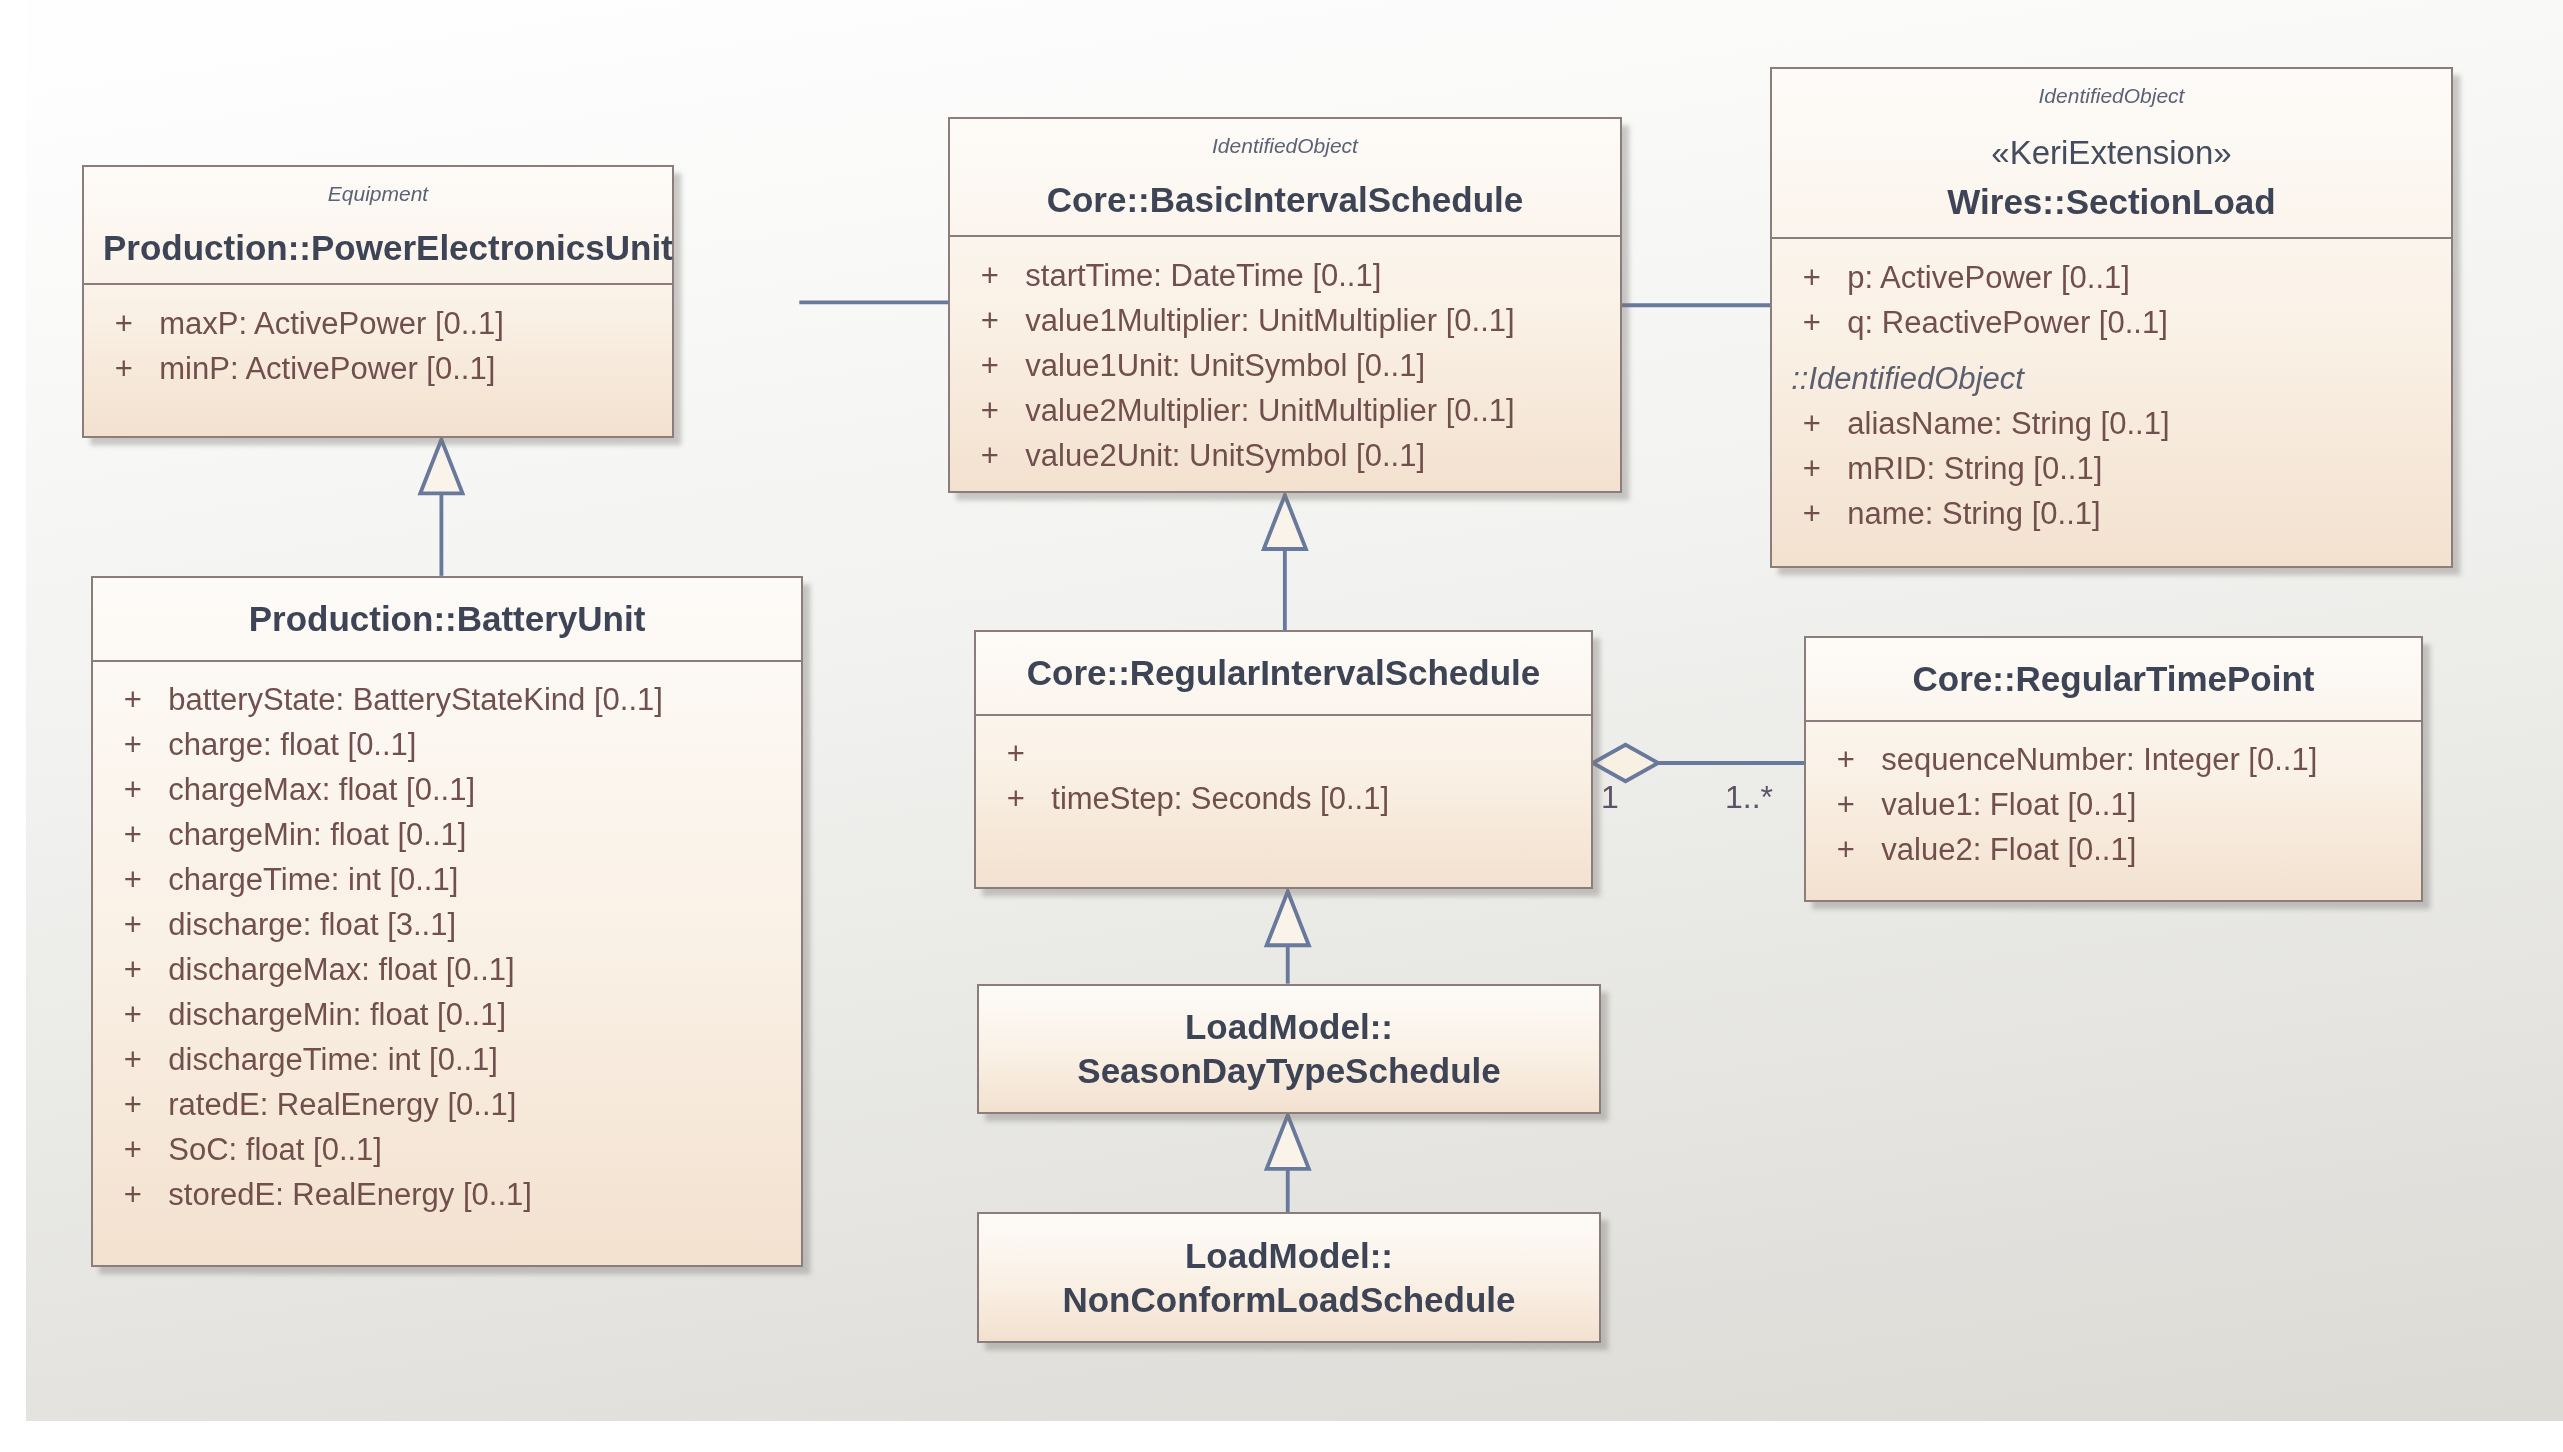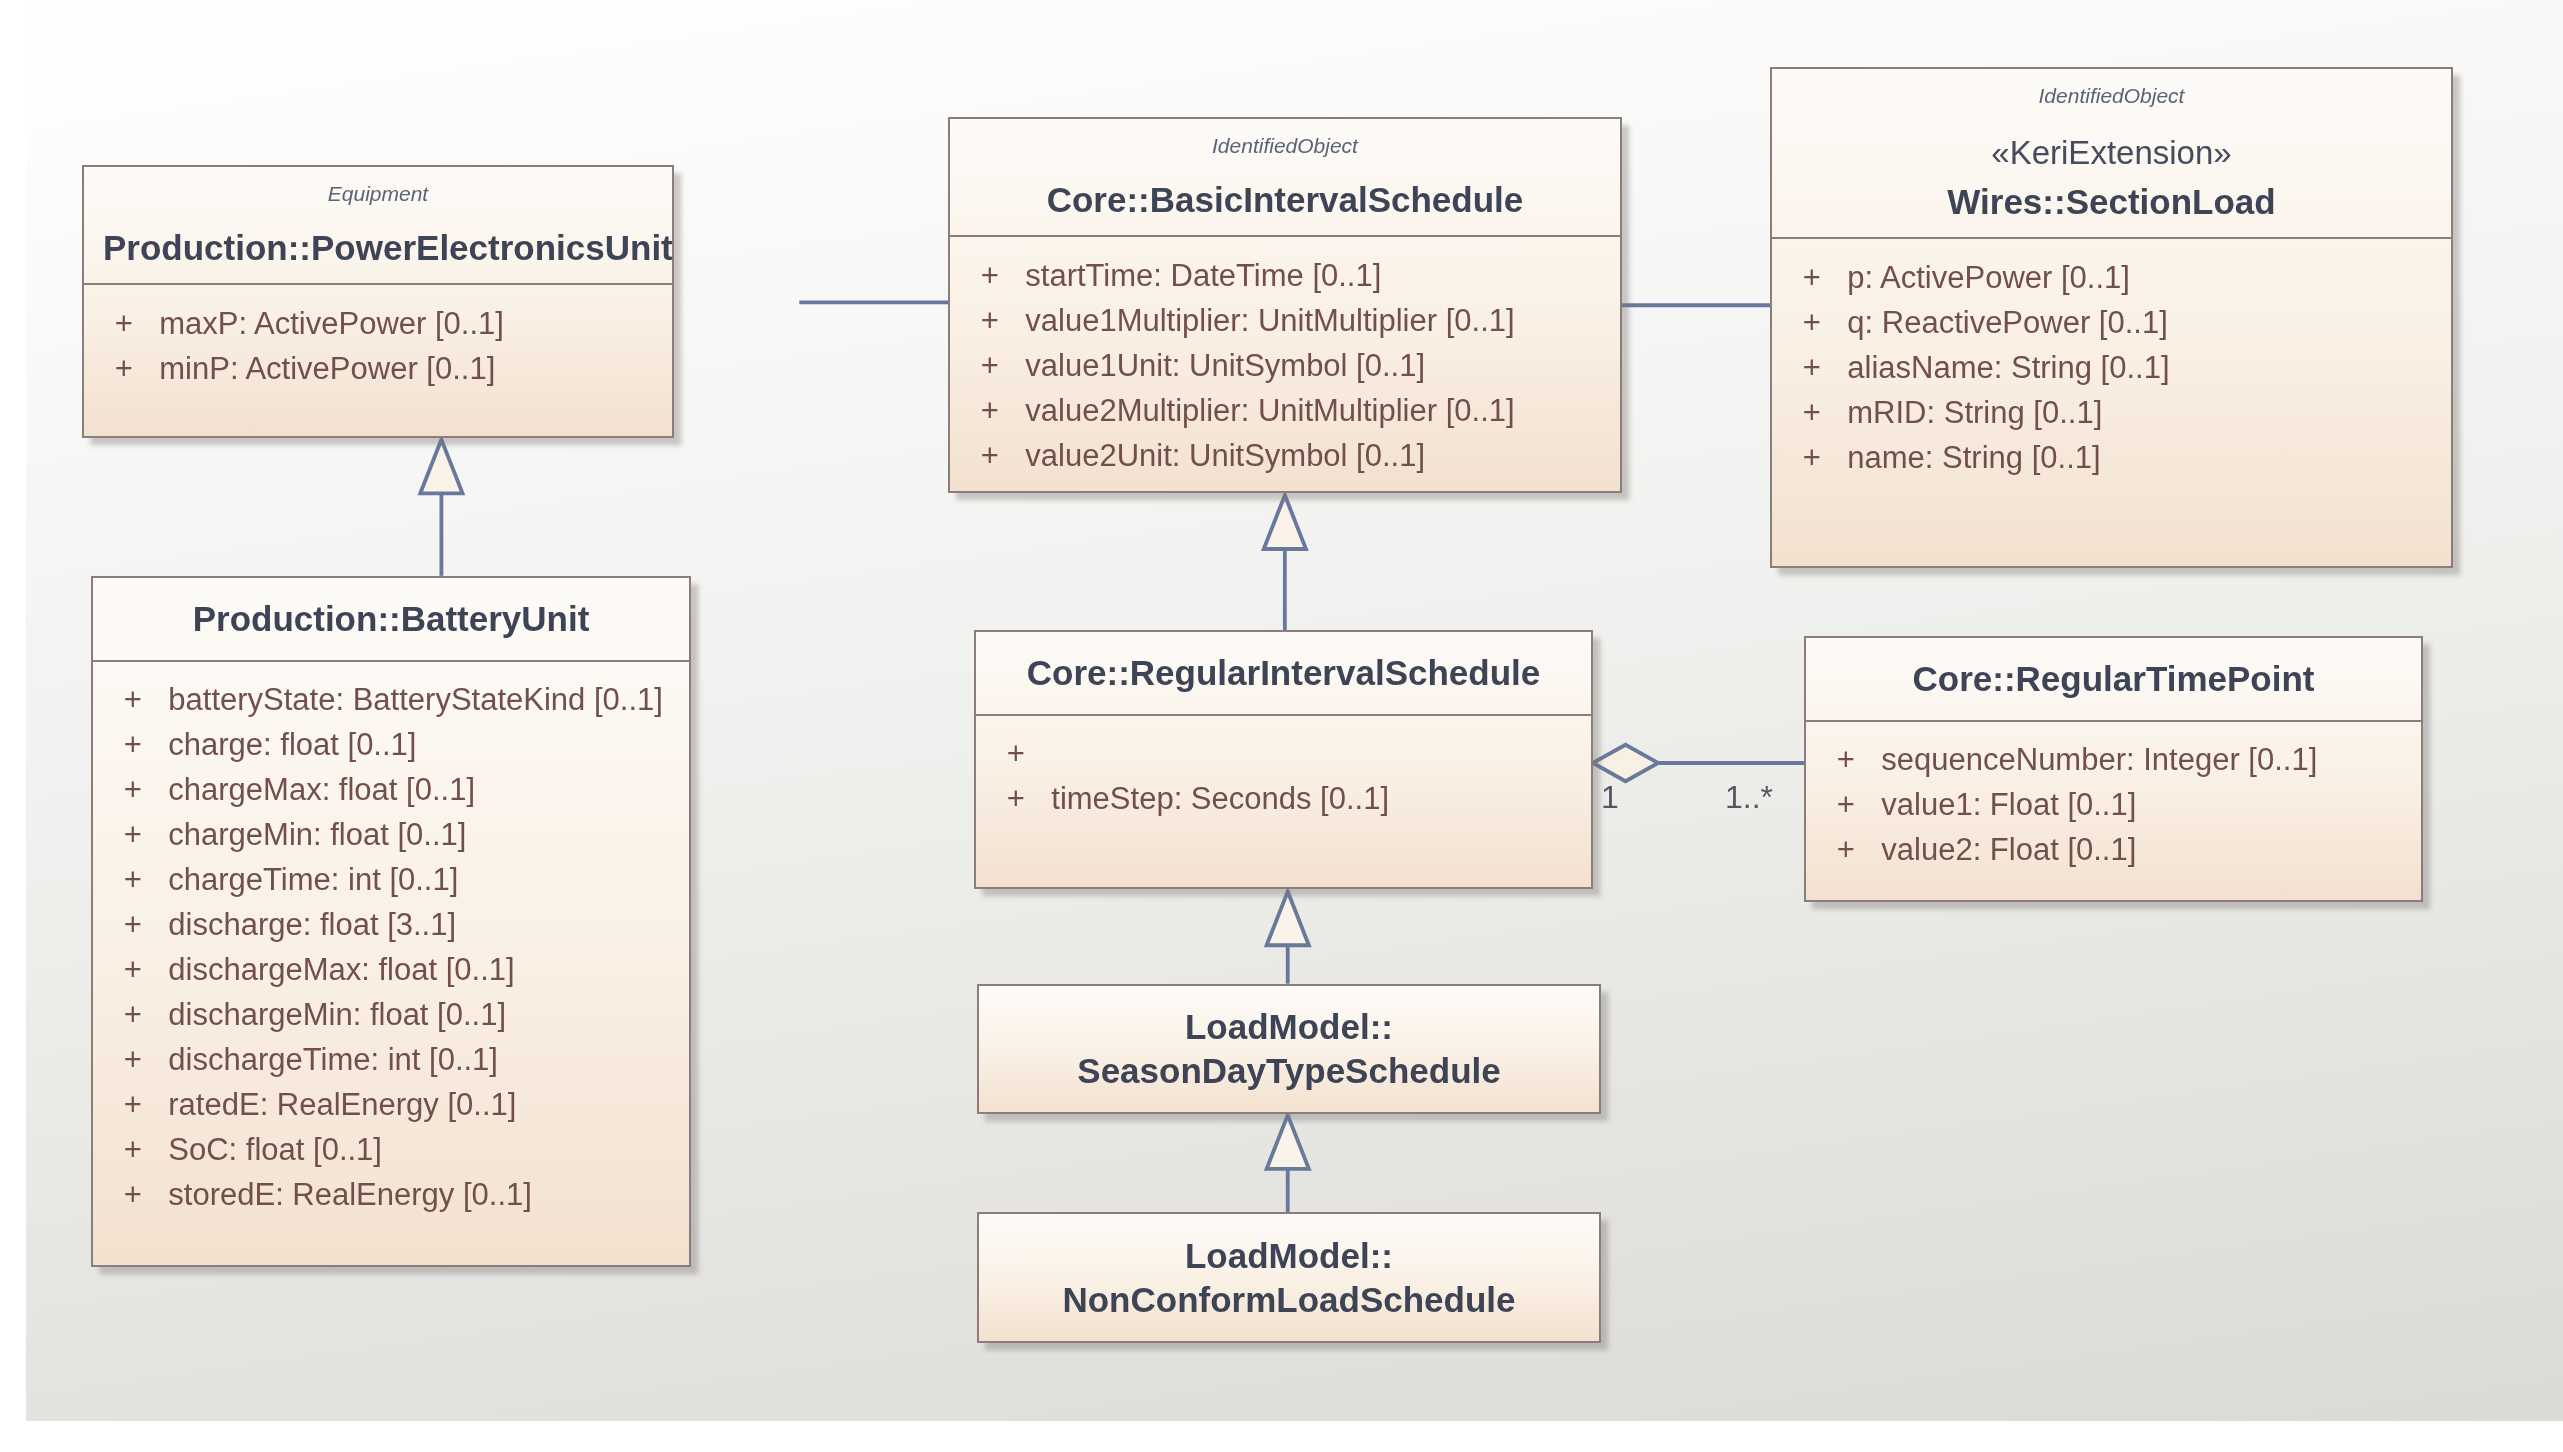--- a/index.html
+++ b/index.html
@@ -47,21 +47,21 @@
   .two-line { justify-content:center; }
   .two-line .c-header { padding:0 27px; }
   .tl-line {
     text-align:center; font-weight:bold; font-size:35px;
     line-height:44px; color:#3d4455;
   }
   
   #peu  { left:82px;   top:165px;  width:592px; height:273px; }
   #bis  { left:948px;  top:117px;  width:674px; height:376px; }
   #sl   { left:1770px; top:67px;   width:683px; height:501px; }
-  #bu   { left:91px;   top:576px;  width:600px; height:691px; }
+  #bu   { left:91px;   top:576px;  width:712px; height:691px; }
   #ris  { left:974px; top:630px;  width:619px; height:259px;justify-content:space-between; }
   #rtp  { left:1804px; top:636px;  width:619px; height:266px; }
   #sdts { left:977px; top:984px; width:624px; height:130px; }
   #ncls { left:977px; top:1212px; width:624px; height:131px; }
 
   .overlay {
     position:absolute; left:0; top:0; width:2563px; height:1453px;
     pointer-events:none;
   }
   .conn { stroke:#68799c; stroke-width:4; fill:none; }
@@ -159,20 +159,21 @@
     <div class="sep"></div>
     <div class="c-attrs">
       <div class="attr-row">
         <span class="plus">+</span>
         <span>p: ActivePower [0..1]</span>
       </div>
       <div class="attr-row">
         <span class="plus">+</span>
         <span>q: ReactivePower [0..1]</span>
       </div>
+      <div class="inherit-label">::IdentifiedObject</div>
       <div class="attr-row">
         <span class="plus">+</span>
         <span>aliasName: String [0..1]</span>
       </div>
       <div class="attr-row">
         <span class="plus">+</span>
         <span>mRID: String [0..1]</span>
       </div>
       <div class="attr-row">
         <span class="plus">+</span>

